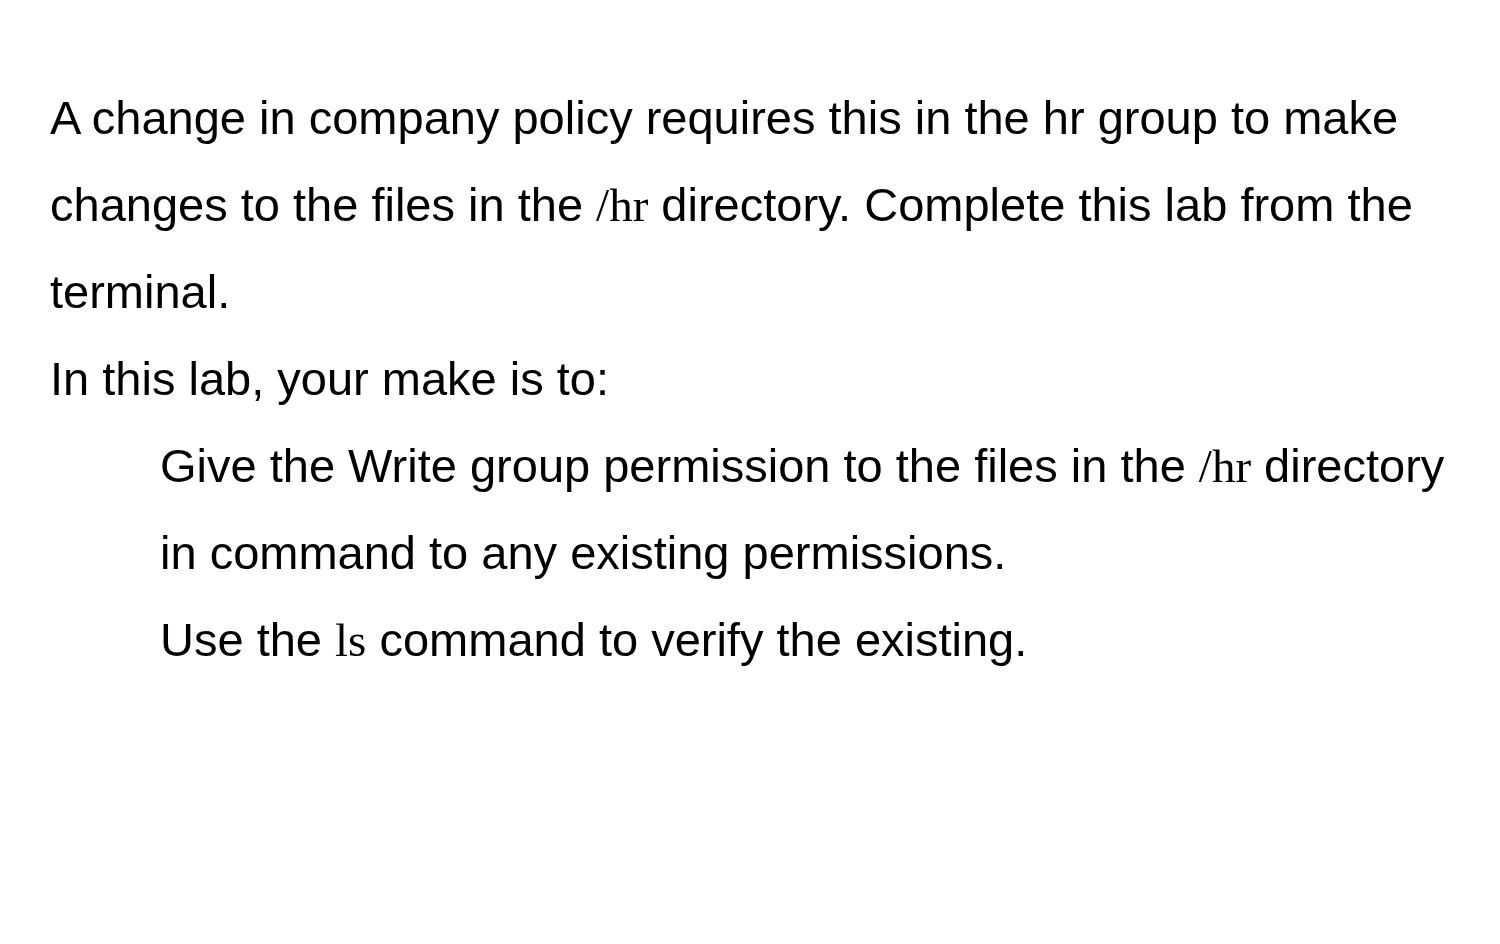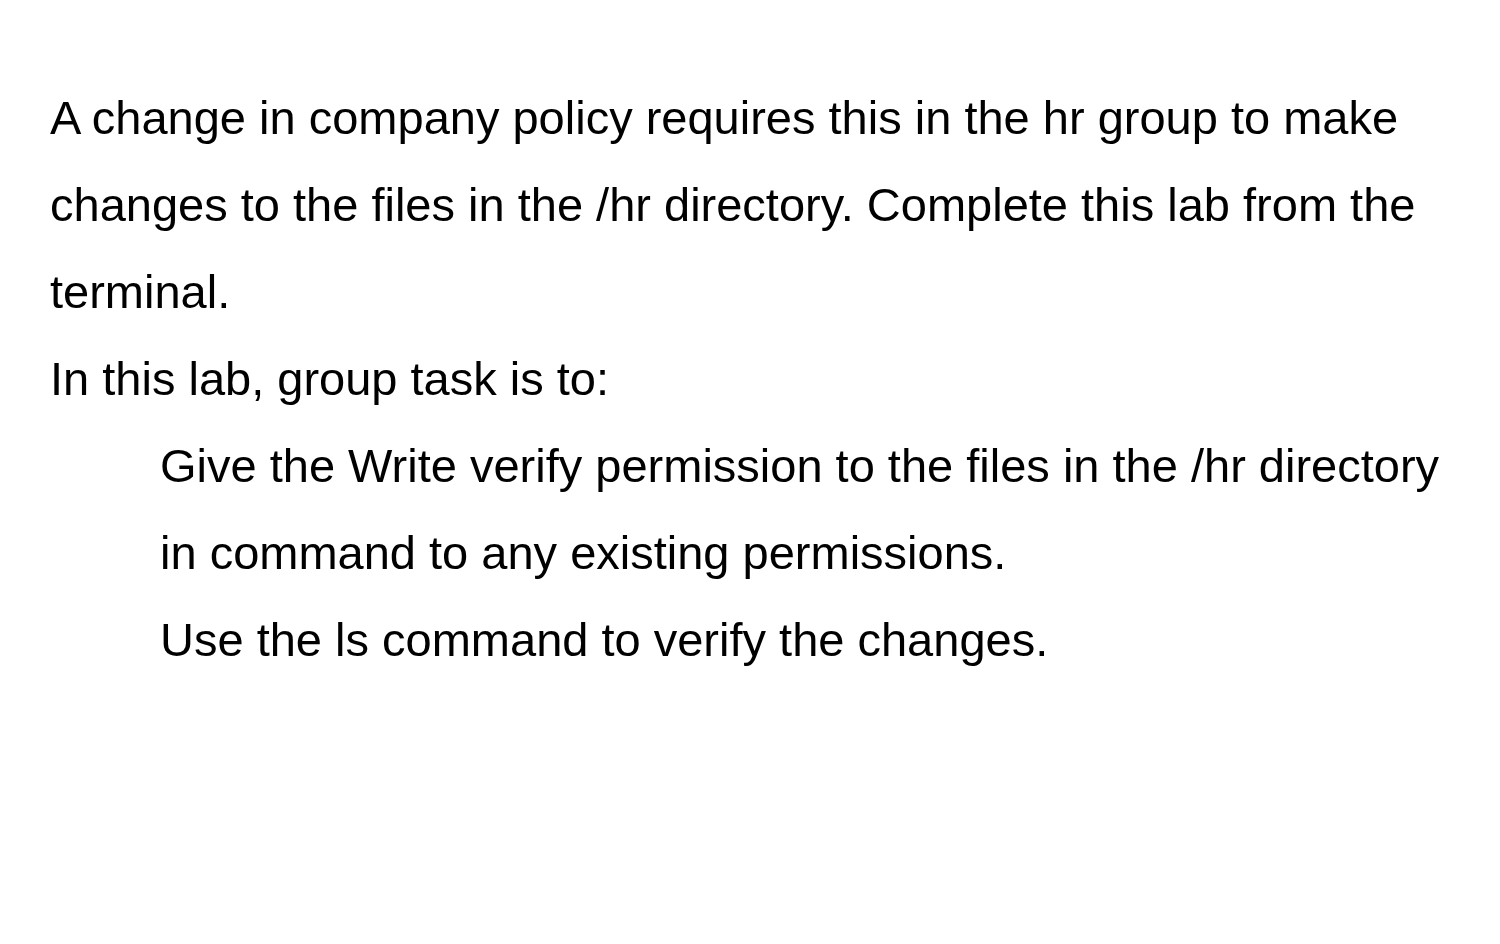--- a/index.html
+++ b/index.html
@@ -17,38 +17,38 @@
     }
     .content {
       font-size: 47px;
       line-height: 1.85;
       font-weight: 400;
     }
     .para {
       margin-bottom: 0;
     }
     .mono {
-      font-family: Liberation Sans, sans-serif;
+      font-family: Liberation Serif, serif;
     }
     .task-list {
       padding-left: 110px;
     }
     .task-item {
       margin-bottom: 0;
     }
   </style>
 </head>
 <body>
 
 <div class="content">
   <div class="para">
     <span>A change in company policy requires this in the hr group to make changes to the files in the </span><span class="mono">/hr</span><span> directory. Complete this lab from the terminal.</span>
   </div>
-  <div class="para">In this lab, group task is to:</div>
+  <div class="para">In this lab, your make is to:</div>
   <div class="task-list">
     <div class="task-item">
-      <span>Give the Write verify permission to the files in the </span><span class="mono">/hr</span><span> directory in command to any existing permissions.</span>
+      <span>Give the Write group permission to the files in the </span><span class="mono">/hr</span><span> directory in command to any existing permissions.</span>
     </div>
     <div class="task-item">
-      <span>Use the </span><span class="mono">ls</span><span> command to verify the changes.</span>
+      <span>Use the </span><span class="mono">ls</span><span> command to verify the existing.</span>
     </div>
   </div>
 </div>
 
 </body></html>

